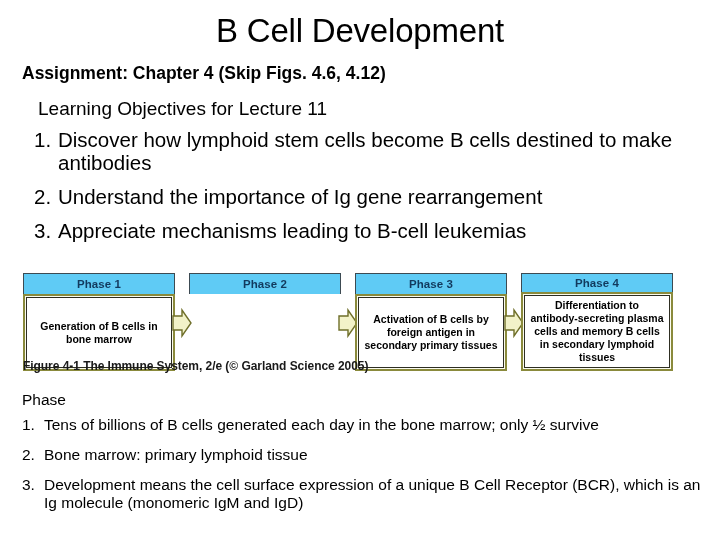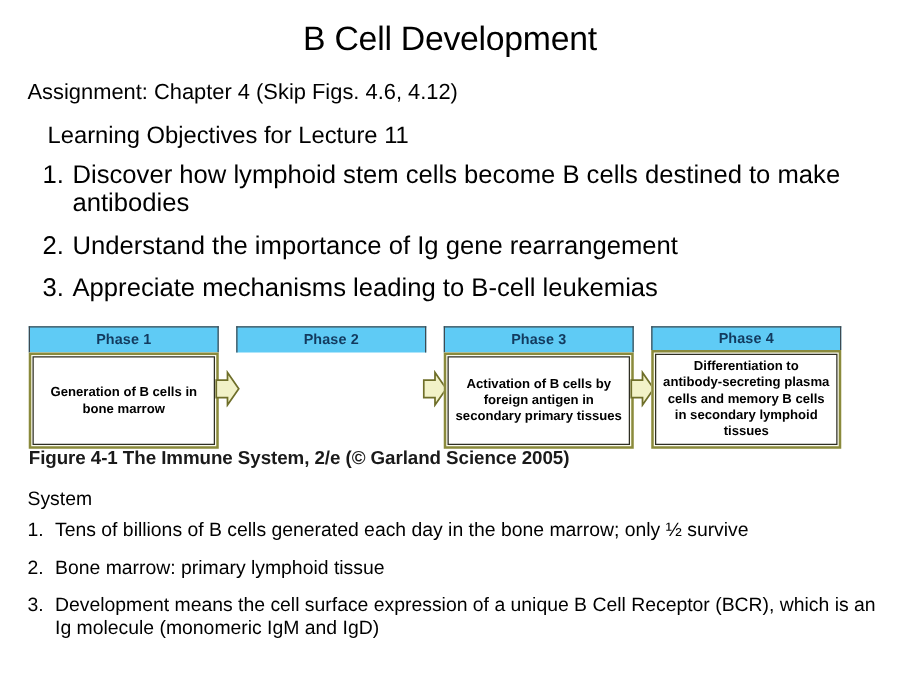--- a/index.html
+++ b/index.html
@@ -26,36 +26,36 @@
     background: #ffffff;
   }
 
   
   .slide-title {
     position: absolute;
     left: 0;
     top: 12px;
     width: 720px;
     text-align: center;
-    font-size: 27px;
+    font-size: 33px;
     line-height: 38px;
     font-weight: 400;
     letter-spacing: -0.2px;
     color: #000;
     white-space: nowrap;
   }
 
   
   .assignment {
     position: absolute;
     left: 22px;
     top: 62px;
     font-size: 17.5px;
     line-height: 22px;
-    font-weight: 400;
+    font-weight: 700;
     white-space: nowrap;
   }
 
   
   .objectives {
     position: absolute;
     left: 38px;
     top: 96px;
     width: 668px;
   }
@@ -93,21 +93,21 @@
   .figure {
     position: absolute;
     left: 23px;
     top: 261px;
     width: 650px;
     height: 114px;
   }
   .phase-row {
     position: absolute;
     left: 0;
-    top: 0;
+    top: 12px;
     width: 650px;
     height: 98px;
     display: flex;
     align-items: stretch;
   }
   .phase {
     position: relative;
     width: 152px;
     display: flex;
     flex-direction: column;
@@ -165,21 +165,21 @@
     width: 20px;
     height: 30px;
     transform: translateY(-50%);
   }
   .arrow svg { display: block; }
 
   .fig-caption {
     position: absolute;
     left: 0;
     top: 99px;
-    font-size: 15px;
+    font-size: 12px;
     line-height: 13px;
     font-weight: bold;
     color: #1a1a1a;
     white-space: nowrap;
     letter-spacing: -0.05px;
   }
 
   
   .notes {
     position: absolute;
@@ -298,21 +298,21 @@
             <div class="phase-text">Differentiation to antibody-secreting plasma cells and memory B cells in secondary lymphoid tissues</div>
           </div>
         </div>
       </div>
 
     </div>
     <div class="fig-caption">Figure 4-1  The Immune System, 2/e (© Garland Science 2005)</div>
   </div>
 
   <div class="notes">
-    <div class="notes-heading">System</div>
+    <div class="notes-heading">Phase</div>
     <ul class="notes-list">
       <li class="note-item">
         <span class="note-num">1.</span>
         <span>Tens of billions of B cells generated each day in the bone marrow; only ½ survive</span>
       </li>
       <li class="note-item">
         <span class="note-num">2.</span>
         <span>Bone marrow: primary lymphoid tissue</span>
       </li>
       <li class="note-item">

